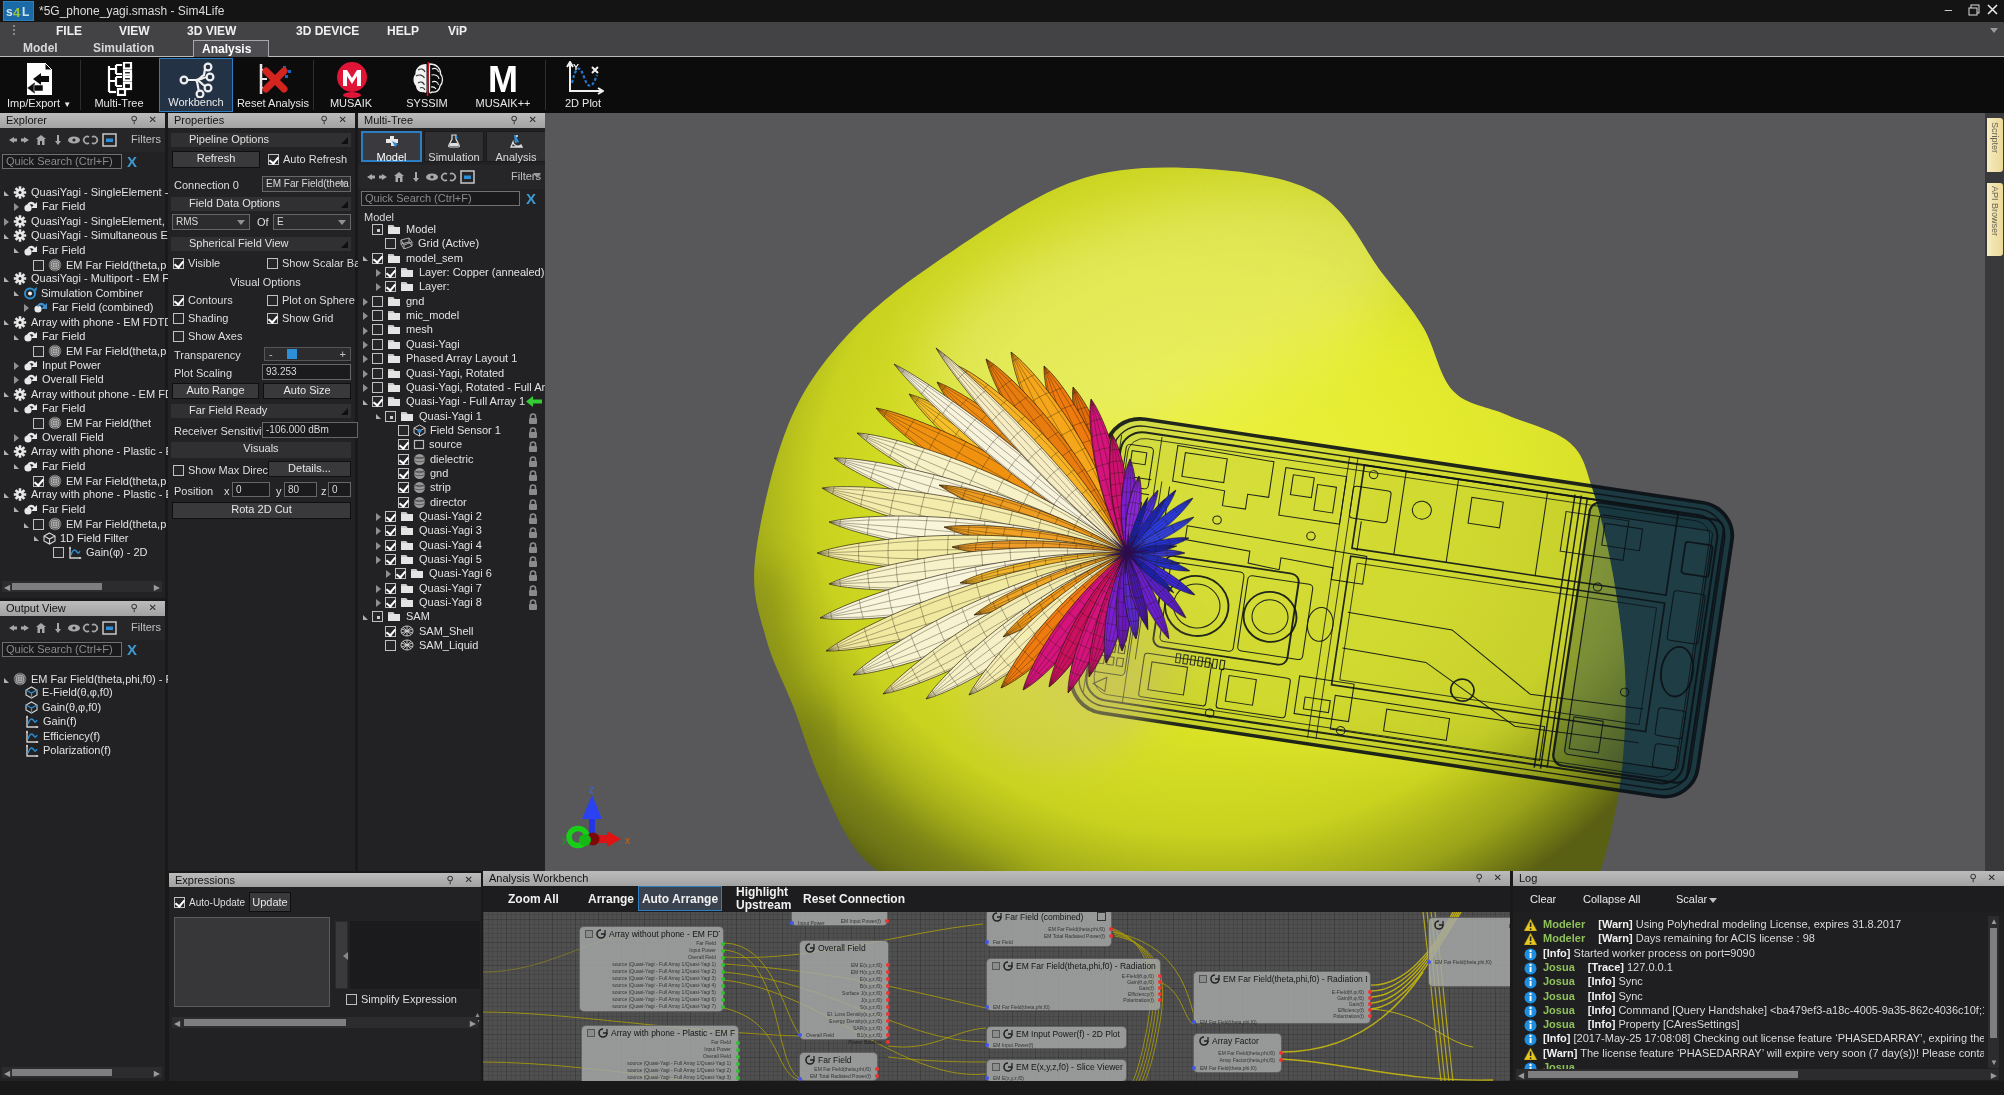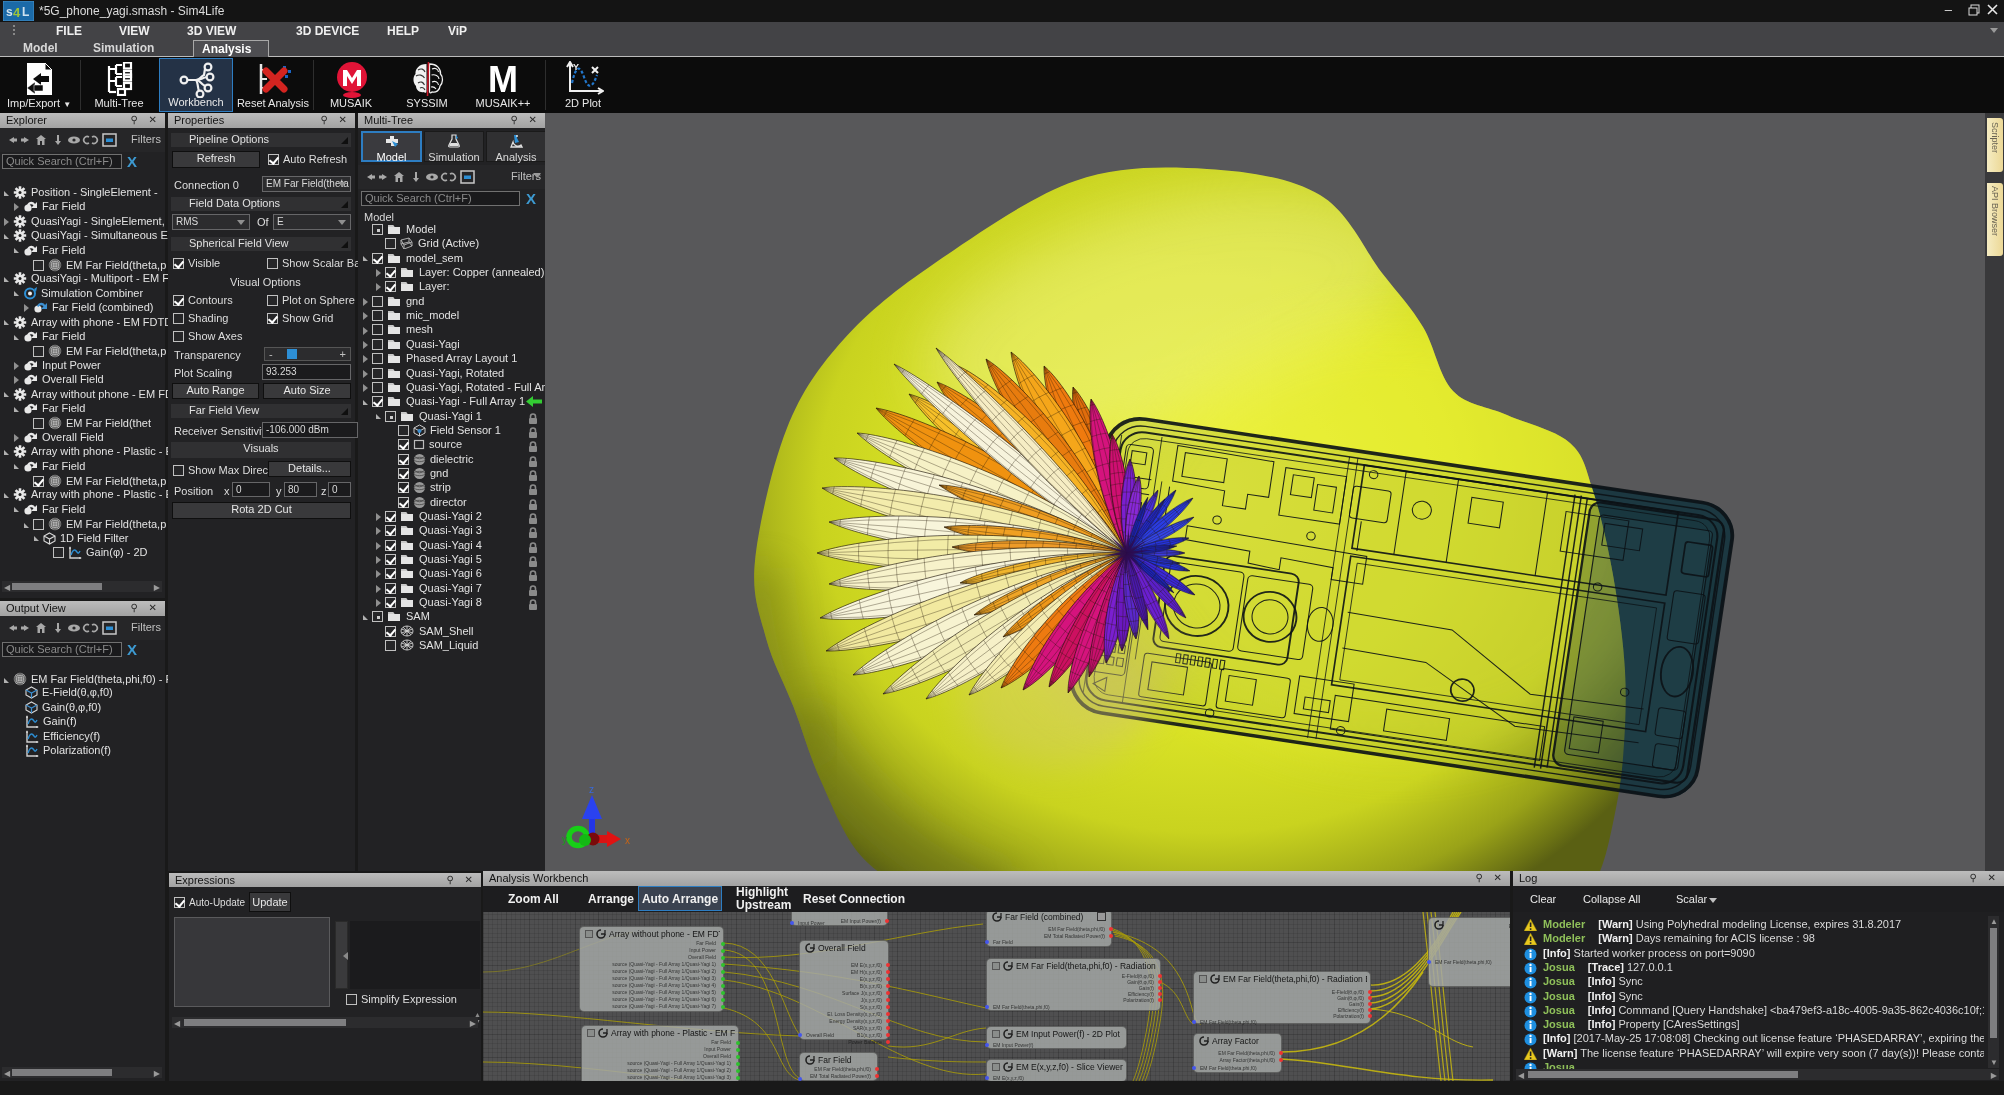--- a/index.html
+++ b/index.html
@@ -204,21 +204,21 @@
           <rect x="102" y="5.5" width="7" height="3.5" fill="#2d8fd5"></rect>
         </svg>
         <div class="abs" style="right:4px;top:5px;font-size:11px;color:#c0c0c0">Filters</div>
       </div>
 <div class="qsearch" style="left:2px;top:41px;width:120px">Quick Search (Ctrl+F)</div>
 <div class="qx" style="left:127px;top:40px">X</div>
 <div class="trow" style="left:4px;top:73px"><span class="exp open"></span><svg style="vertical-align:-3px;margin-right:4px" width="14" height="13" viewBox="0 0 14 13">
           <path d="M7,6.5 L13.2,6.5 M7,6.5 L11.4,10.9 M7,6.5 L7.0,12.7 M7,6.5 L2.6,10.9 M7,6.5 L0.8,6.5 M7,6.5 L2.6,2.1 M7,6.5 L7.0,0.3 M7,6.5 L11.4,2.1" stroke="#e8e8e8" stroke-width="2.6" fill="none"></path>
           <circle cx="7" cy="6.5" r="3.6" fill="#e8e8e8"></circle>
           <circle cx="7" cy="6.5" r="1.5" fill="#222"></circle>
-        </svg><span>Position - SingleElement -</span></div>
+        </svg><span>QuasiYagi - SingleElement -</span></div>
 <div class="trow" style="left:14px;top:87.4px"><span class="exp closed" style="border-left:5px solid #909090;border-top:4px solid transparent;border-bottom:4px solid transparent"></span><svg style="vertical-align:-3px;margin-right:4px" width="15" height="13" viewBox="0 0 15 13">
           <circle cx="5" cy="8" r="3.6" fill="#e8e8e8"></circle>
           <path d="M4,5 C6,1 10,1 12,4 L14,2 L14,8 L8,8 L10.5,5.5 C9,3.5 7,4 5.5,6 Z" fill="#e8e8e8"></path>
         </svg><span>Far Field</span></div>
 <div class="trow" style="left:4px;top:101.80000000000001px"><span class="exp closed" style="border-left:5px solid #909090;border-top:4px solid transparent;border-bottom:4px solid transparent"></span><svg style="vertical-align:-3px;margin-right:4px" width="14" height="13" viewBox="0 0 14 13">
           <path d="M7,6.5 L13.2,6.5 M7,6.5 L11.4,10.9 M7,6.5 L7.0,12.7 M7,6.5 L2.6,10.9 M7,6.5 L0.8,6.5 M7,6.5 L2.6,2.1 M7,6.5 L7.0,0.3 M7,6.5 L11.4,2.1" stroke="#e8e8e8" stroke-width="2.6" fill="none"></path>
           <circle cx="7" cy="6.5" r="3.6" fill="#e8e8e8"></circle>
           <circle cx="7" cy="6.5" r="1.5" fill="#222"></circle>
         </svg><span>QuasiYagi - SingleElement, Rota</span></div>
 <div class="trow" style="left:4px;top:116.20000000000002px"><span class="exp open"></span><svg style="vertical-align:-3px;margin-right:4px" width="14" height="13" viewBox="0 0 14 13">
@@ -443,21 +443,21 @@
 <div class="lbl" style="left:6px;top:236px">Transparency</div>
 <div class="abs" style="left:96px;top:234px;width:87px;height:14px;background:#2c2c2e;border:1px solid #555">
       <div class="abs" style="left:4px;top:0px;color:#c0c0c0;font-size:11px">-</div>
       <div class="abs" style="right:4px;top:0px;color:#c0c0c0;font-size:11px">+</div>
       <div class="abs" style="left:22px;top:1px;width:10px;height:10px;background:#2d8fd5"></div>
       </div>
 <div class="lbl" style="left:6px;top:254px">Plot Scaling</div>
 <div class="inp" style="left:94px;top:251px;width:89px;height:16px">93.253</div>
 <div class="btn" style="left:4px;top:270px;width:87px;height:16px">Auto Range</div>
 <div class="btn" style="left:95px;top:270px;width:88px;height:16px">Auto Size</div>
-<div class="phead" style="left:3px;top:291px;width:180px">Far Field View</div>
+<div class="phead" style="left:3px;top:291px;width:180px">Far Field Ready</div>
 <div class="lbl" style="left:6px;top:312px">Receiver Sensitivity P</div>
 <div class="inp" style="left:94px;top:309px;width:96px;height:16px">-106.000 dBm</div>
 <div class="abs" style="left:3px;top:329px;width:180px;height:16px;background:#303032;color:#e0e0e0;font-size:11px;text-align:center">Visuals</div>
 <div class="cbl" style="left:5px;top:351px"><span class="cb"></span>Show Max Directi</div>
 <div class="btn" style="left:100px;top:348px;width:83px;height:16px">Details...</div>
 <div class="lbl" style="left:6px;top:372px">Position</div>
 <div class="lbl" style="left:56px;top:372px">x</div>
 <div class="inp" style="left:64px;top:369px;width:38px;height:15px">0</div>
 <div class="lbl" style="left:108px;top:372px">y</div>
 <div class="inp" style="left:116px;top:369px;width:33px;height:15px">80</div>
@@ -651,21 +651,21 @@
           <path d="M2.5,5 L2.5,3.5 A2.5,2.5 0 0 1 7.5,3.5 L7.5,5" fill="none" stroke="#8a8a8a" stroke-width="1.6"></path>
         </svg></div>
 <div class="trow" style="left:18px;top:440.05000000000024px"><span class="exp closed" style="border-left:5px solid #909090;border-top:4px solid transparent;border-bottom:4px solid transparent"></span><span class="cb c"></span><svg style="vertical-align:-2px;margin-right:5px" width="14" height="12" viewBox="0 0 14 12">
           <path d="M1,2 L6,2 L7.5,4 L13,4 L13,11 L1,11 Z" fill="#e4e4e4"></path>
           <path d="M1,2 L6,2 L7.5,4 L1,4 Z" fill="#c8c8c8"></path>
         </svg><span>Quasi-Yagi 5</span></div>
 <div class="abs" style="left:170px;top:441.05000000000024px"><svg width="10" height="12" viewBox="0 0 10 12">
           <rect x="1" y="5" width="8" height="6" rx="1" fill="#8a8a8a"></rect>
           <path d="M2.5,5 L2.5,3.5 A2.5,2.5 0 0 1 7.5,3.5 L7.5,5" fill="none" stroke="#8a8a8a" stroke-width="1.6"></path>
         </svg></div>
-<div class="trow" style="left:18px;top:454.40000000000026px"><span class="exp closed" style="border-left:5px solid #909090;border-top:4px solid transparent;border-bottom:4px solid transparent"></span><span class="cb c"></span><svg style="vertical-align:-2px;margin-right:5px" width="14" height="12" viewBox="0 0 14 12">
+<div class="trow" style="left:28px;top:454.40000000000026px"><span class="exp closed" style="border-left:5px solid #909090;border-top:4px solid transparent;border-bottom:4px solid transparent"></span><span class="cb c"></span><svg style="vertical-align:-2px;margin-right:5px" width="14" height="12" viewBox="0 0 14 12">
           <path d="M1,2 L6,2 L7.5,4 L13,4 L13,11 L1,11 Z" fill="#e4e4e4"></path>
           <path d="M1,2 L6,2 L7.5,4 L1,4 Z" fill="#c8c8c8"></path>
         </svg><span>Quasi-Yagi 6</span></div>
 <div class="abs" style="left:170px;top:455.40000000000026px"><svg width="10" height="12" viewBox="0 0 10 12">
           <rect x="1" y="5" width="8" height="6" rx="1" fill="#8a8a8a"></rect>
           <path d="M2.5,5 L2.5,3.5 A2.5,2.5 0 0 1 7.5,3.5 L7.5,5" fill="none" stroke="#8a8a8a" stroke-width="1.6"></path>
         </svg></div>
 <div class="trow" style="left:18px;top:468.7500000000003px"><span class="exp closed" style="border-left:5px solid #909090;border-top:4px solid transparent;border-bottom:4px solid transparent"></span><span class="cb c"></span><svg style="vertical-align:-2px;margin-right:5px" width="14" height="12" viewBox="0 0 14 12">
           <path d="M1,2 L6,2 L7.5,4 L13,4 L13,11 L1,11 Z" fill="#e4e4e4"></path>
           <path d="M1,2 L6,2 L7.5,4 L1,4 Z" fill="#c8c8c8"></path>

